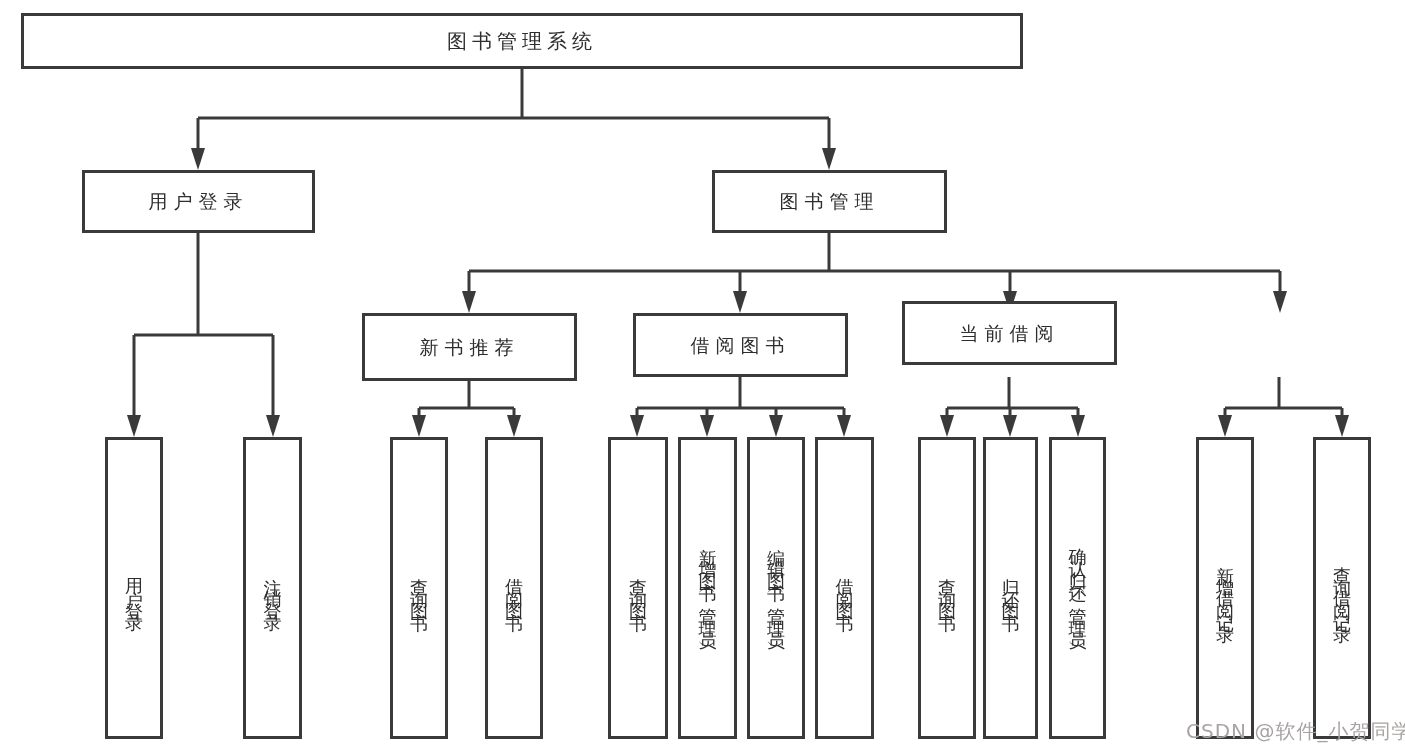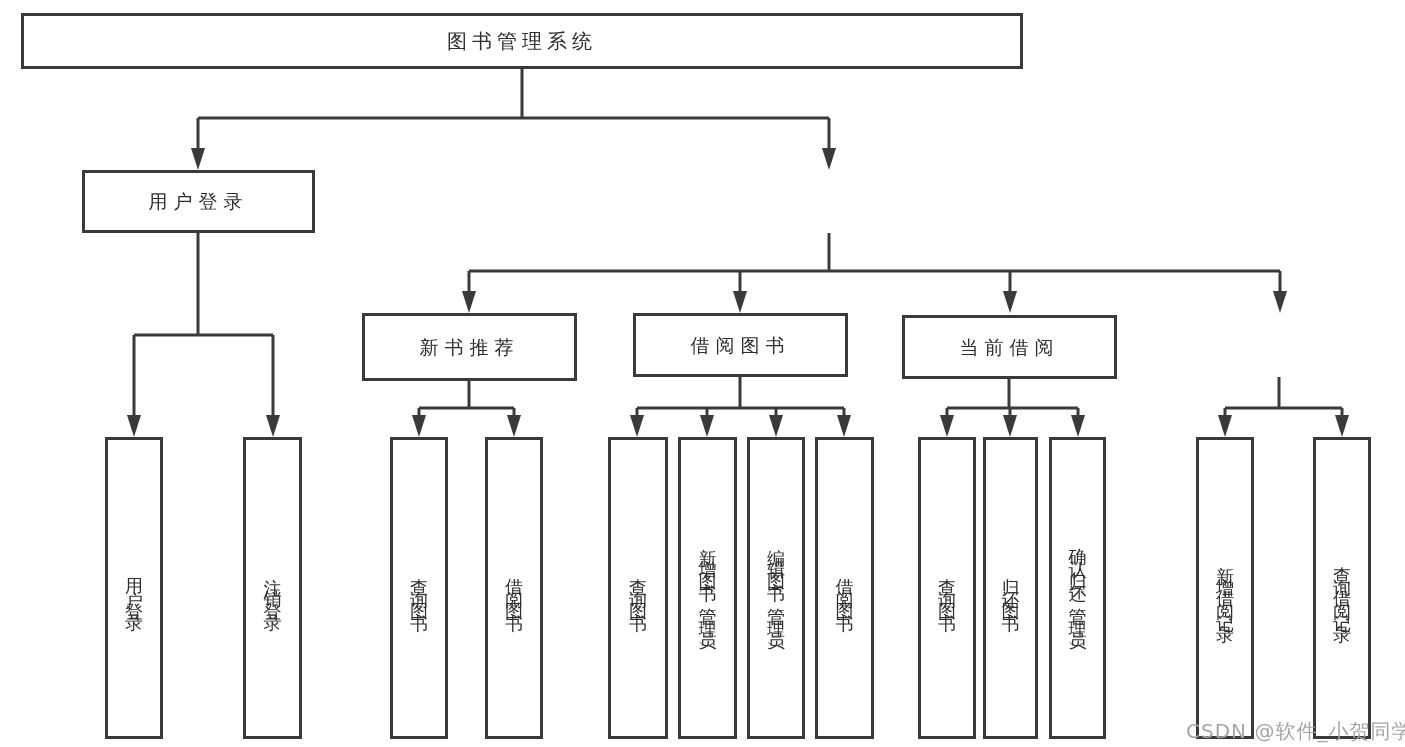--- a/index.html
+++ b/index.html
@@ -127,28 +127,31 @@
       <polygon points="1335,415 1349,415 1342,437"></polygon>
   </svg>
 
   <div class="node h-node root-node" style="left:21px;top:13px;width:1002px;height:56px">
     <span>图书管理系统</span>
   </div>
 
   <div class="node h-node" style="left:82px;top:170px;width:233px;height:63px">
     <span>用户登录</span>
   </div>
+  <div class="node h-node" style="left:712px;top:170px;width:235px;height:63px">
+    <span>图书管理</span>
+  </div>
 
   <div class="node h-node" style="left:362px;top:313px;width:215px;height:68px">
     <span>新书推荐</span>
   </div>
   <div class="node h-node" style="left:633px;top:313px;width:215px;height:64px">
     <span>借阅图书</span>
   </div>
-  <div class="node h-node" style="left:902px;top:315px;width:215px;height:64px">
+  <div class="node h-node" style="left:902px;top:301px;width:215px;height:64px">
     <span>当前借阅</span>
   </div>
 
   <div class="node v-node" style="left:105px;top:437px;width:58px;height:302px">
     <span>用户登录</span>
   </div>
   <div class="node v-node" style="left:243px;top:437px;width:59px;height:302px">
     <span>注销登录</span>
   </div>
 

